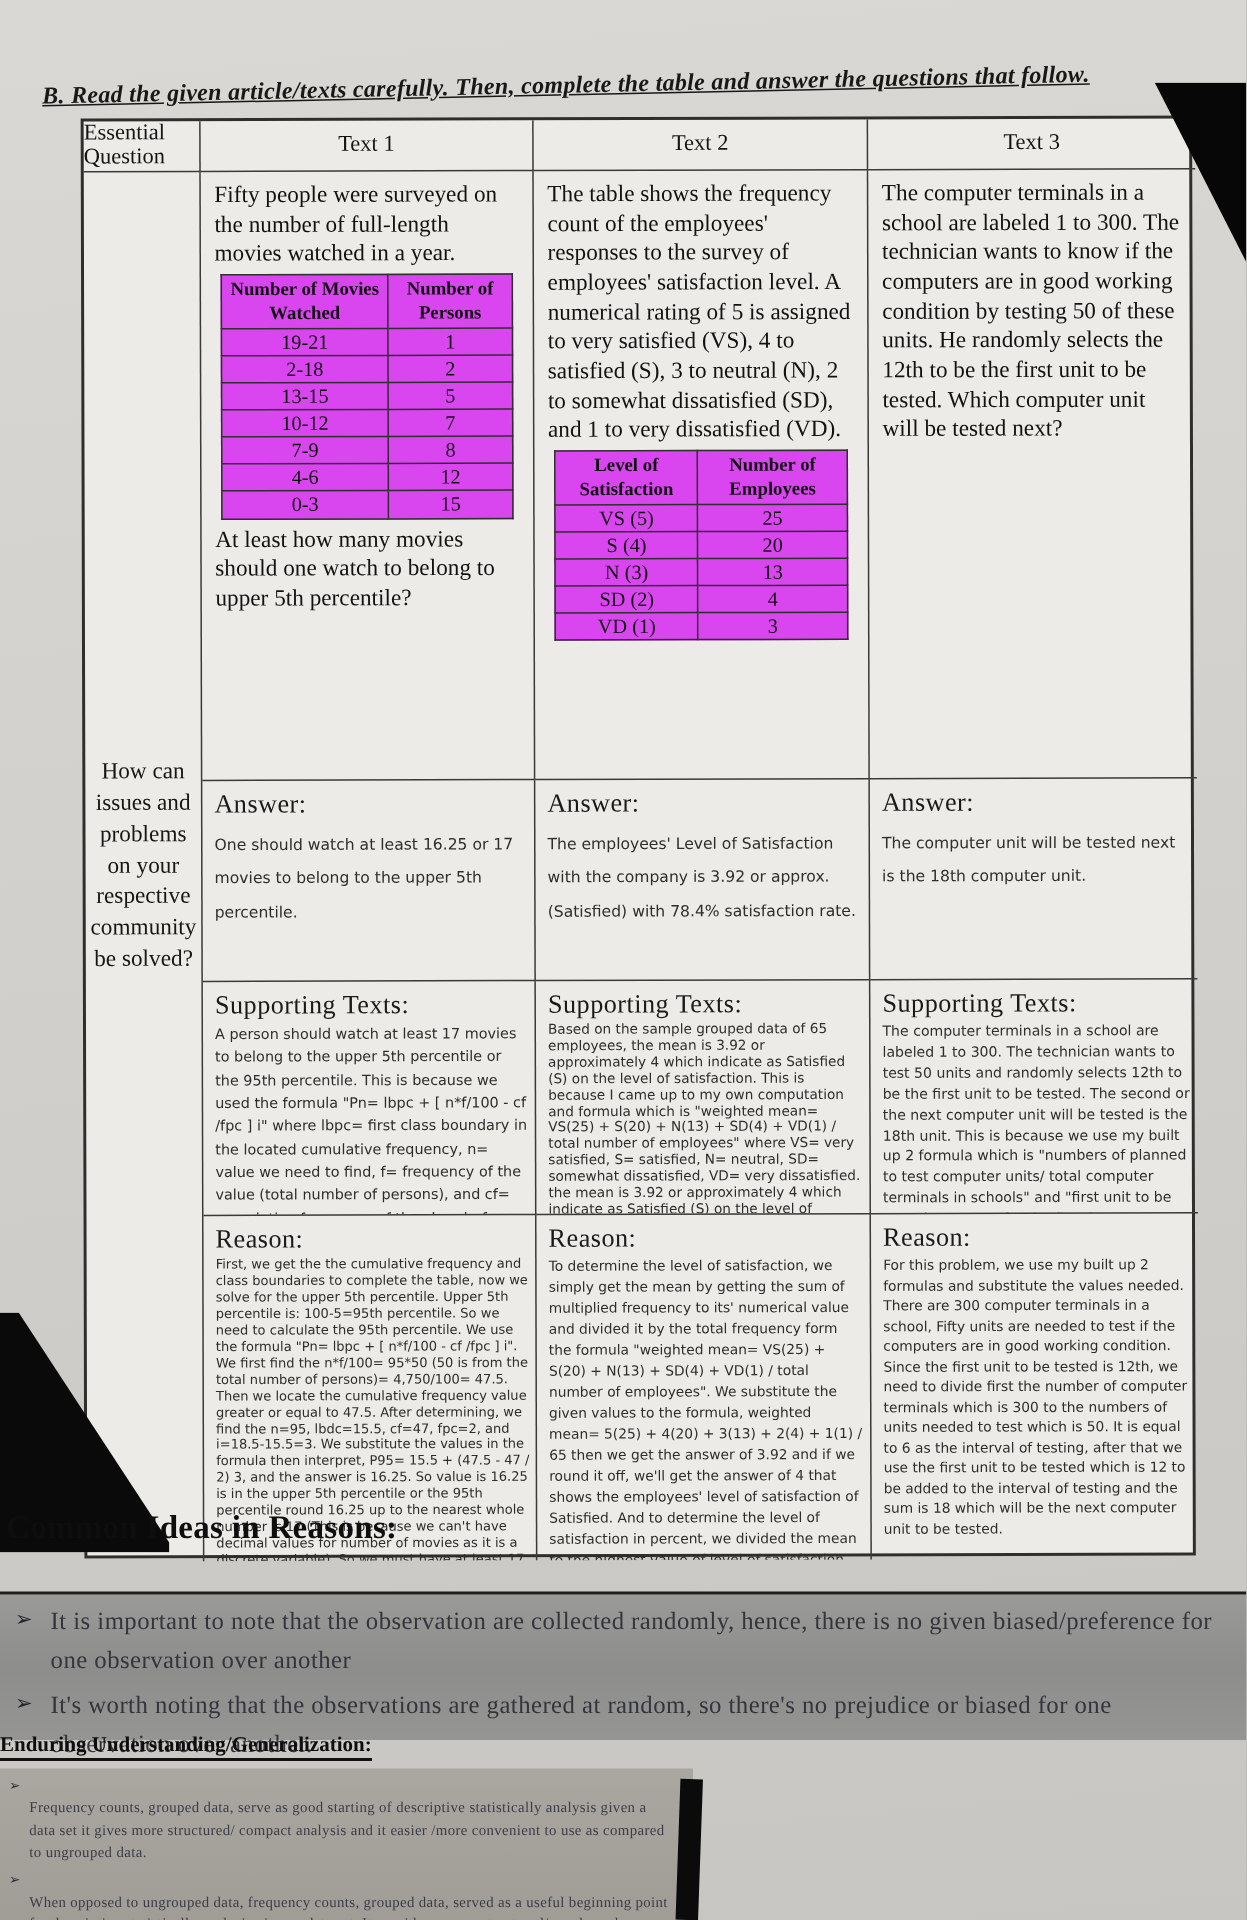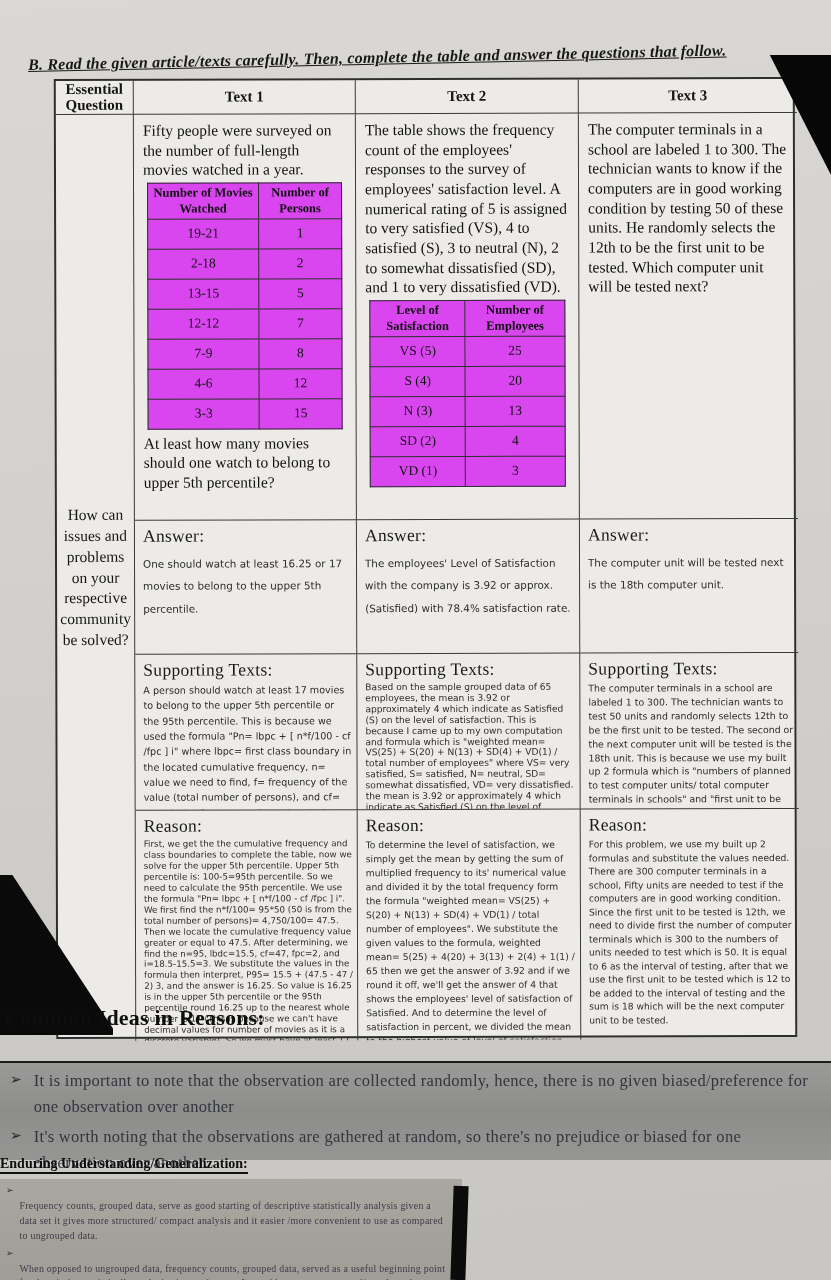--- a/index.html
+++ b/index.html
@@ -17,30 +17,30 @@
   
   .main-table {
     position:absolute; left:55px; top:78px; width:741px; height:960px;
     display:grid; grid-template-columns:78px 222px 223px 218px;
     grid-template-rows:34px 406px 134px 156px 230px;
     background:#edebe7; border:2px solid #2e2e2e; transform:rotate(-0.15deg);
   }
   .cell { border-right:1.6px solid #3a3a3a; border-bottom:1.6px solid #3a3a3a; overflow:hidden; }
   .cell.last-col { border-right:none; }
   .cell.last-row { border-bottom:none; }
-  .hdr { display:flex; align-items:center; justify-content:center; text-align:center;
-         font-weight:bold; font-size:15px; line-height:1.05; color:#141414; }
+  .hdr { display:flex; align-items:center; justify-content:center; text-align:left;
+         font-weight:normal; font-size:15px; line-height:1.05; color:#141414; }
   .eq-cell { grid-column:1; grid-row:2 / span 4; display:flex; align-items:center;
              justify-content:center; text-align:center; font-size:15.5px; line-height:1.35;
              color:#161616; padding:0 3px; }
   .text-cell { padding:6px 9px 0 9px; font-size:15.5px; line-height:1.27; color:#121212; }
   .inner-table { border-collapse:collapse; margin:3px auto 4px auto; width:96%; background:#d946ef; }
   .inner-table th, .inner-table td { border:1.5px solid #2f2f2f; text-align:center; }
   .inner-table th { font-size:12.5px; line-height:1.3; padding:1px 2px; color:#101010; }
-  .inner-table td { font-size:13.5px; height:30px; color:#101010;text-align:center; }
+  .inner-table td { font-size:13.5px; height:18px; color:#101010;text-align:center; }
   .sub-label { font-size:17.5px; color:#1a1a1a; letter-spacing:0.3px; }
   .ans-cell, .sup-cell, .rsn-cell { padding:5px 4px 0 8px; }
   .hand { font-family:"DejaVu Sans", sans-serif; color:#2d2d2d; margin-top:6px; }
   .ans-cell .hand { font-size:10.4px; line-height:2.15; }
   .sup-cell .hand, .rsn-cell .hand { margin-top:2px; }
   .s1 { font-size:9.6px; line-height:1.6; }
   .s2 { font-size:9.1px; line-height:1.2; }
   .s3 { font-size:9.4px; line-height:1.48; }
   .r1 { font-size:8.7px; line-height:1.26; }
   .r2 { font-size:9.2px; line-height:1.52; }
@@ -101,33 +101,33 @@
             </tr>
         <tr>
               <td>2-18</td>
               <td>2</td>
             </tr>
         <tr>
               <td>13-15</td>
               <td>5</td>
             </tr>
         <tr>
-              <td>12-12</td>
+              <td>10-12</td>
               <td>7</td>
             </tr>
         <tr>
               <td>7-9</td>
               <td>8</td>
             </tr>
         <tr>
               <td>4-6</td>
               <td>12</td>
             </tr>
         <tr>
-              <td>3-3</td>
+              <td>0-3</td>
               <td>15</td>
             </tr>
       </tbody>
         </table>
       <div>At least how many movies should one watch to belong to upper 5th percentile?</div>
     </div>
 
     <div class="cell text-cell">
       <div>The table shows the frequency count of the employees' responses to the survey of employees' satisfaction level. A numerical rating of 5 is assigned to very satisfied (VS), 4 to satisfied (S), 3 to neutral (N), 2 to somewhat dissatisfied (SD), and 1 to very dissatisfied (VD).</div>
       <table class="inner-table">

